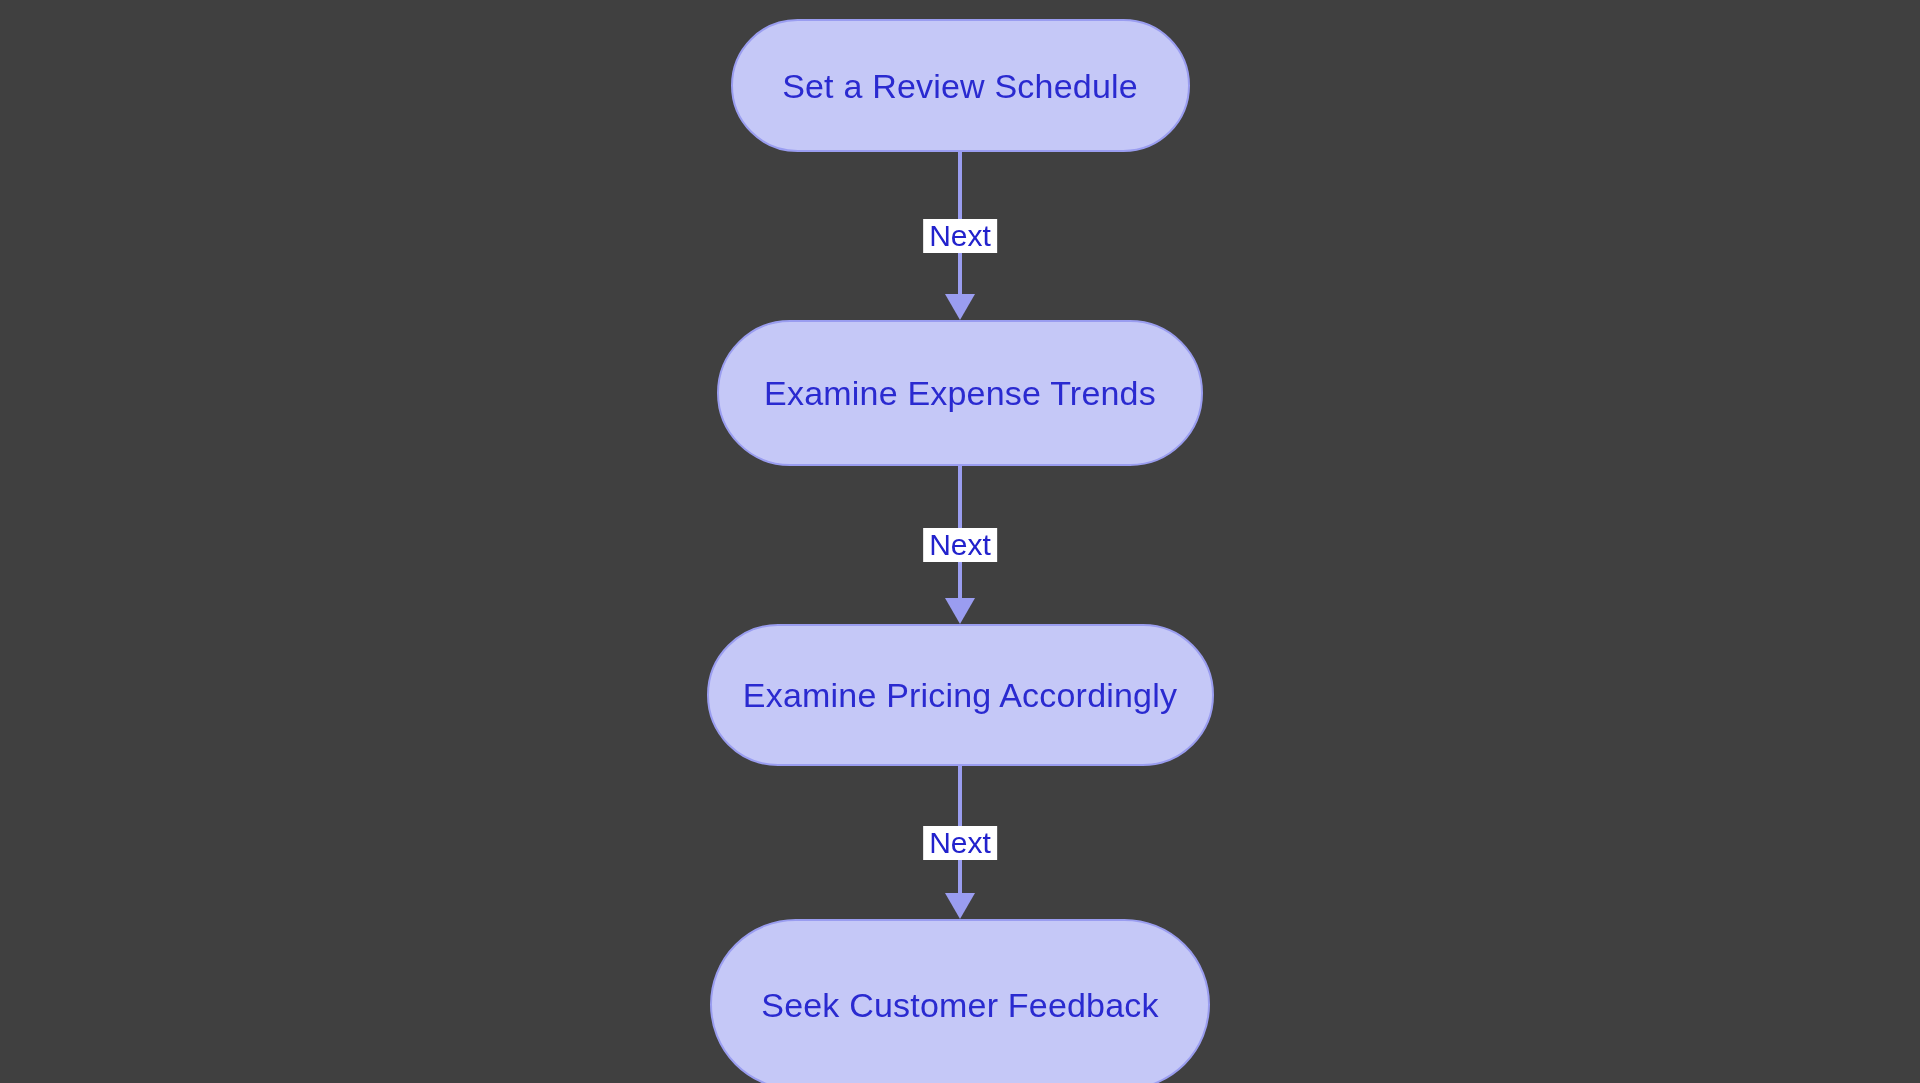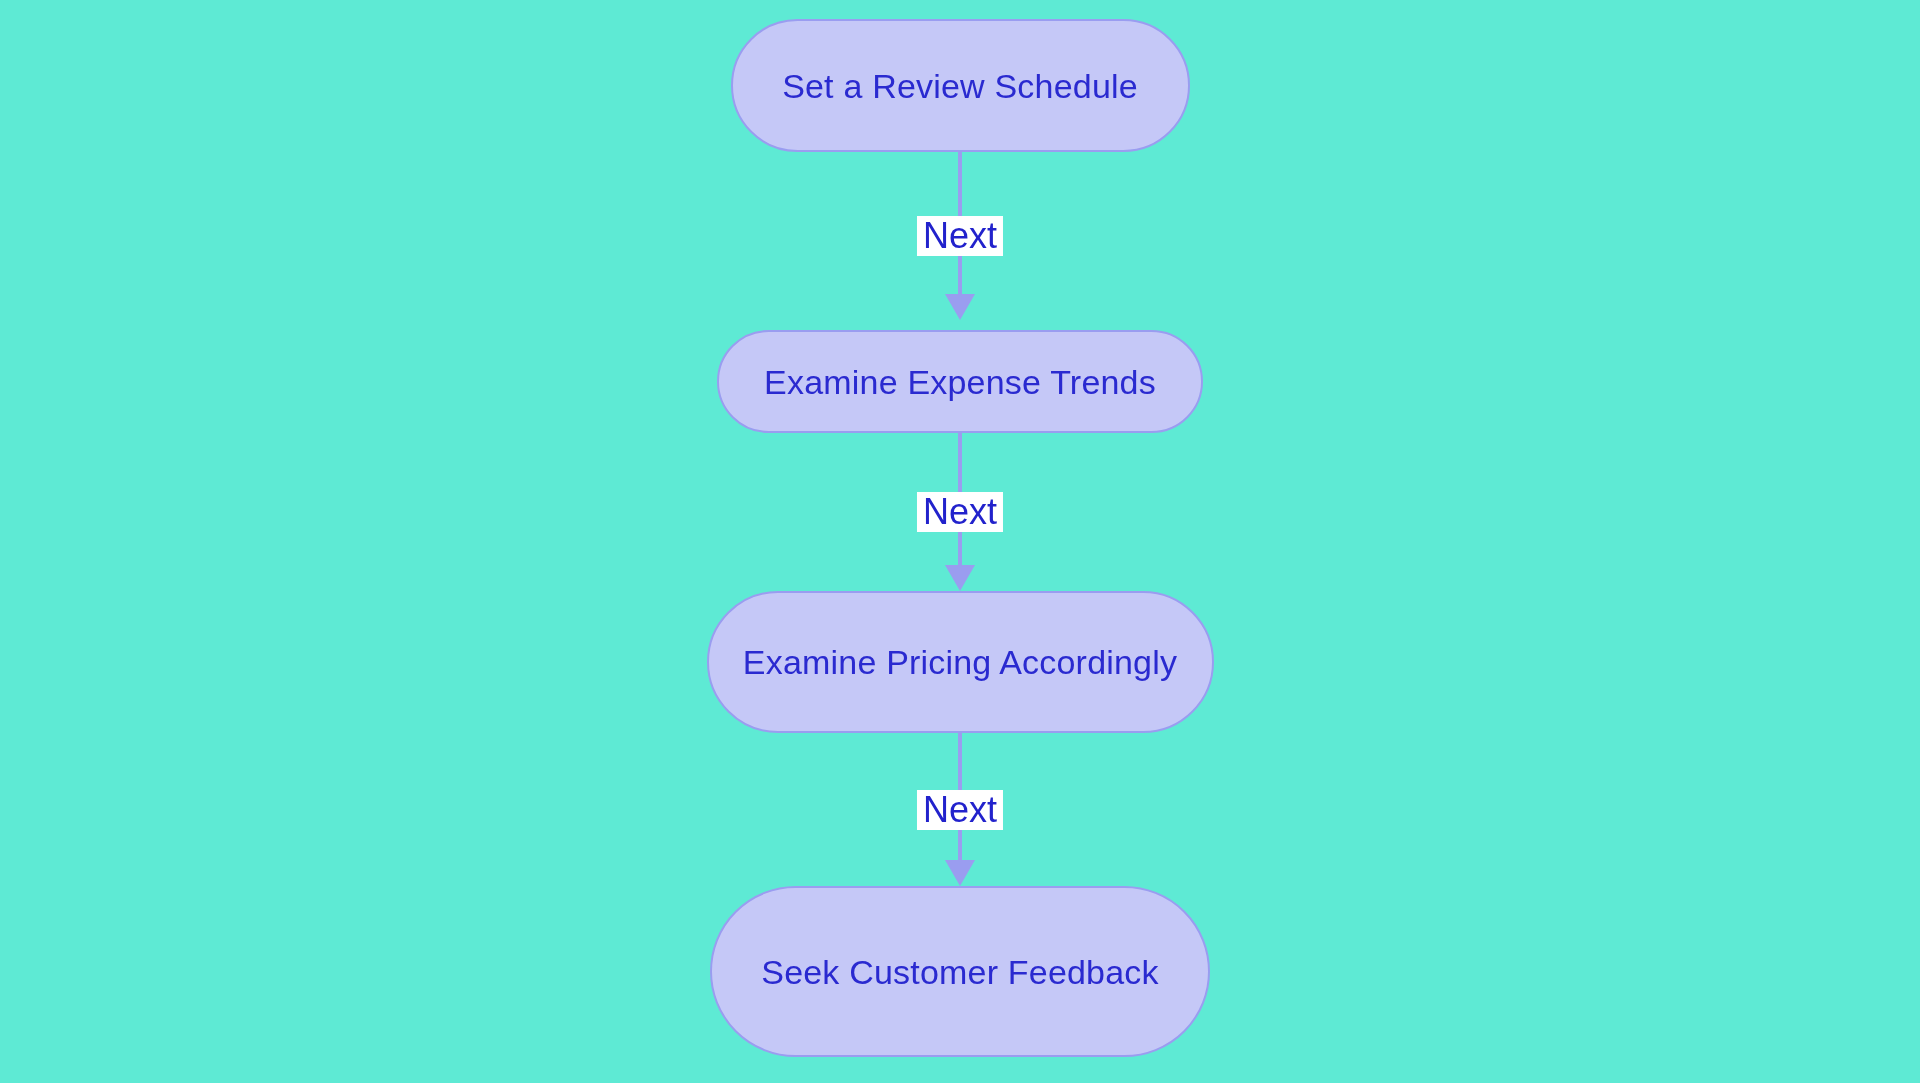--- a/index.html
+++ b/index.html
@@ -11,21 +11,21 @@
     width: 1920px;
     height: 1083px;
     font-family: "Liberation Sans", sans-serif;
     overflow: hidden;
   }
 
   #flowchart {
     position: relative;
     width: 1920px;
     height: 1083px;
-    background: #5eead4;
+    background: #404040;
   }
 
   .flow-column {
     position: absolute;
     left: 0;
     top: 0;
     width: 1920px;
     height: 1083px;
     display: flex;
     flex-direction: column;
@@ -47,21 +47,21 @@
     color: #2a2ad0;
     font-size: 34px;
     font-weight: 400;
     letter-spacing: 0.2px;
     line-height: 1;
     white-space: nowrap;
     font-family: "Liberation Sans", sans-serif;
   }
 
   .node-1 { width: 459px; height: 133px; margin-top: 19px; }
-  .node-2 { width: 486px; height: 103px; margin-top: 10px; }
+  .node-2 { width: 486px; height: 146px; }
   .node-3 { width: 507px; height: 142px; }
   .node-4 { width: 500px; height: 171px; }
 
   
   .connector {
     position: relative;
     flex: none;
     width: 260px;
     display: flex;
     flex-direction: column;
@@ -90,21 +90,21 @@
     border-left: 15px solid transparent;
     border-right: 15px solid transparent;
     border-top: 26px solid #9a9df0;
   }
   .conn-label {
     position: absolute;
     left: 50%;
     top: 50%;
     transform: translate(-50%, -50%);
     color: #2222cc;
-    font-size: 36px;
+    font-size: 30px;
     line-height: 1;
     white-space: nowrap;
     background: #ffffff;
     padding: 2px 6px;
     font-family: "Liberation Sans", sans-serif;
   }
 </style>
 </head>
 <body>
 

